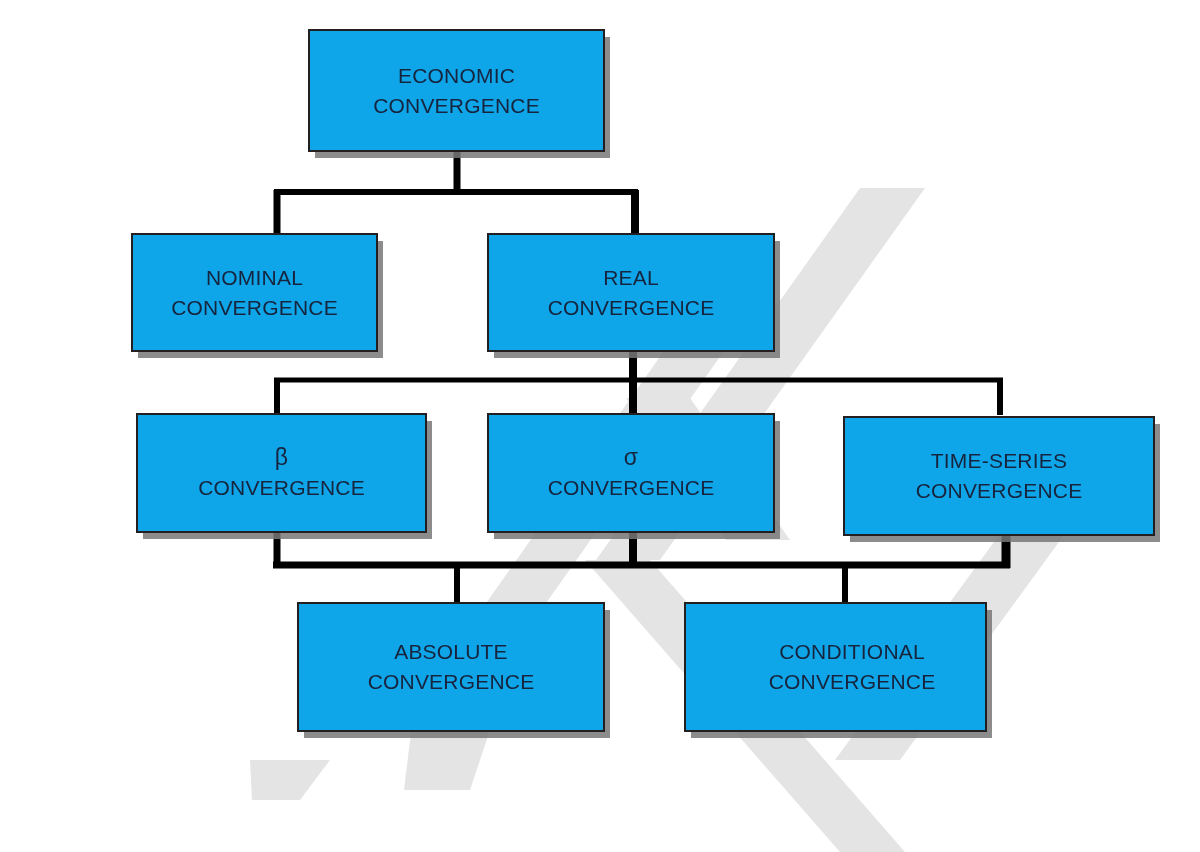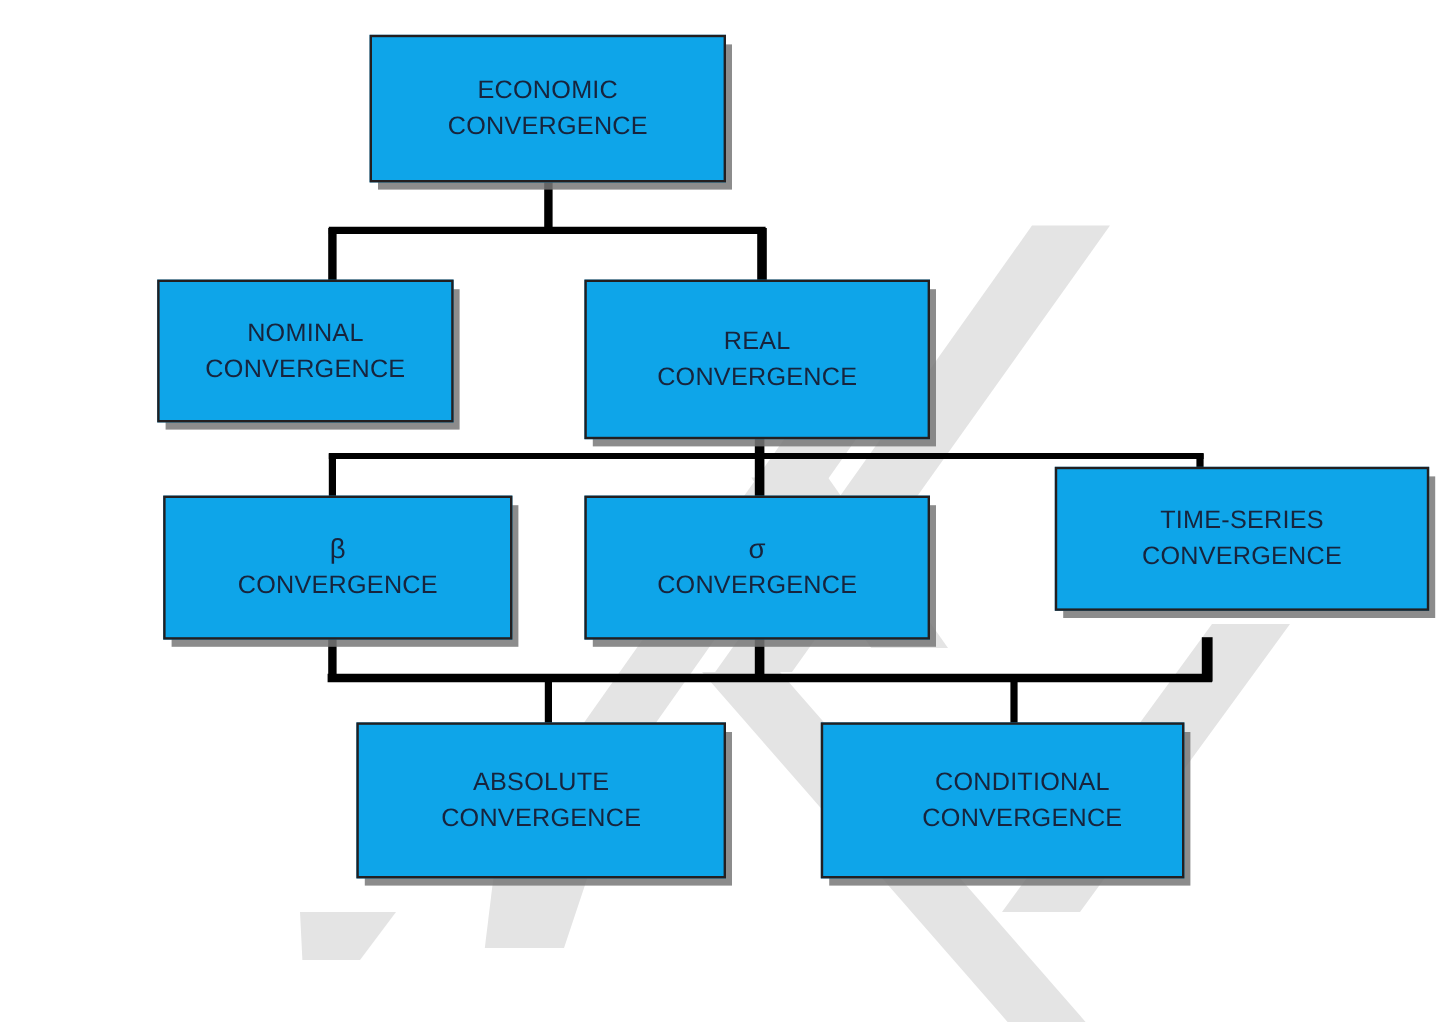--- a/index.html
+++ b/index.html
@@ -108,36 +108,36 @@
   <div class="node" style="left:308px; top:29px; width:297px; height:123px;">
     <span class="l1">ECONOMIC</span>
     <span class="l2">CONVERGENCE</span>
   </div>
 
   <div class="node" style="left:131px; top:233px; width:247px; height:119px;">
     <span class="l1">NOMINAL</span>
     <span class="l2">CONVERGENCE</span>
   </div>
 
-  <div class="node" style="left:487px; top:233px; width:288px; height:133px;">
+  <div class="node" style="left:487px; top:233px; width:288px; height:119px;">
     <span class="l1">REAL</span>
     <span class="l2">CONVERGENCE</span>
   </div>
 
   <div class="node" style="left:136px; top:413px; width:291px; height:120px;">
     <span class="l1 sym">β</span>
     <span class="l2">CONVERGENCE</span>
   </div>
 
   <div class="node" style="left:487px; top:413px; width:288px; height:120px;">
     <span class="l1 sym">σ</span>
     <span class="l2">CONVERGENCE</span>
   </div>
 
-  <div class="node" style="left:843px; top:389px; width:312px; height:120px;margin-left:36px;">
+  <div class="node" style="left:843px; top:416px; width:312px; height:120px;">
     <span class="l1">TIME-SERIES</span>
     <span class="l2">CONVERGENCE</span>
   </div>
 
   <div class="node" style="left:297px; top:602px; width:308px; height:130px;">
     <span class="l1">ABSOLUTE</span>
     <span class="l2">CONVERGENCE</span>
   </div>
 
   <div class="node" style="left:684px; top:602px; width:303px; height:130px;padding-left:33px;">

